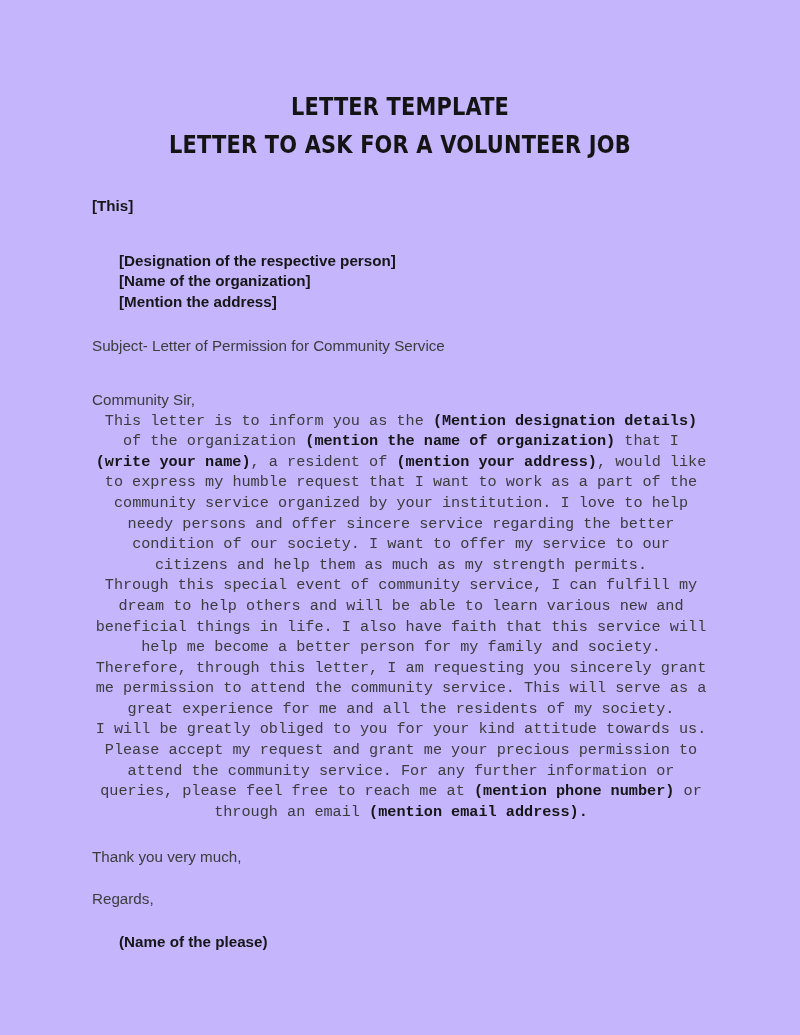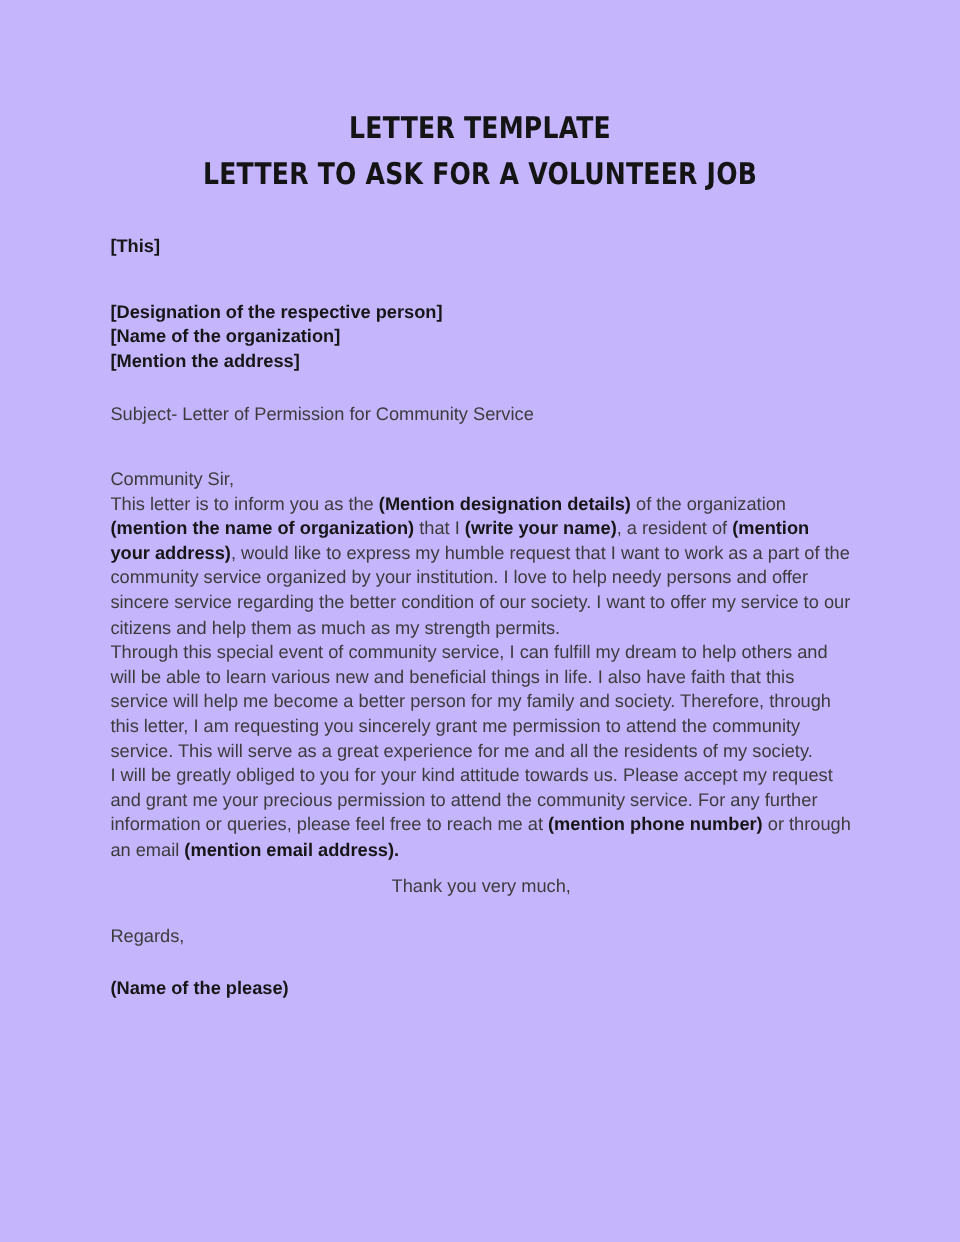--- a/index.html
+++ b/index.html
@@ -61,20 +61,21 @@
 
   .content b,
   .bold-line {
     color: #161616;
     font-weight: bold;
   }
 
   .bold-line {
     font-size: 15.2px;
     line-height: 20.6px;
+    margin-left: 27px;
   }
 
   .date-line {
     margin: 0 0 0 0;
   }
 
   .addr-group {
     margin-top: 34px;
   }
   .addr-group .bold-line {
@@ -84,27 +85,28 @@
   .subject-line {
     margin-top: 24px;
   }
 
   .salutation {
     margin-top: 33px;
   }
 
   p.para {
     margin: 0;
-    text-align: left;
+    text-align: center;
+    font-family: Liberation Mono, monospace;
   }
   .para-1 { margin-top: 33px; }
   .para-2 { margin-top: 21px; }
   .para-3 { margin-top: 21px; }
 
-  .closing-thanks { margin-top: 10px; text-align: center; }
+  .closing-thanks { margin-top: 25px; }
   .closing-regards { margin-top: 21px; }
   .sender-line { margin-top: 22px; }
 </style>
 </head>
 <body>
 
 <div class="page">
 
   <div class="title-block">
     <div class="title-line title-line-1">LETTER TEMPLATE</div>

